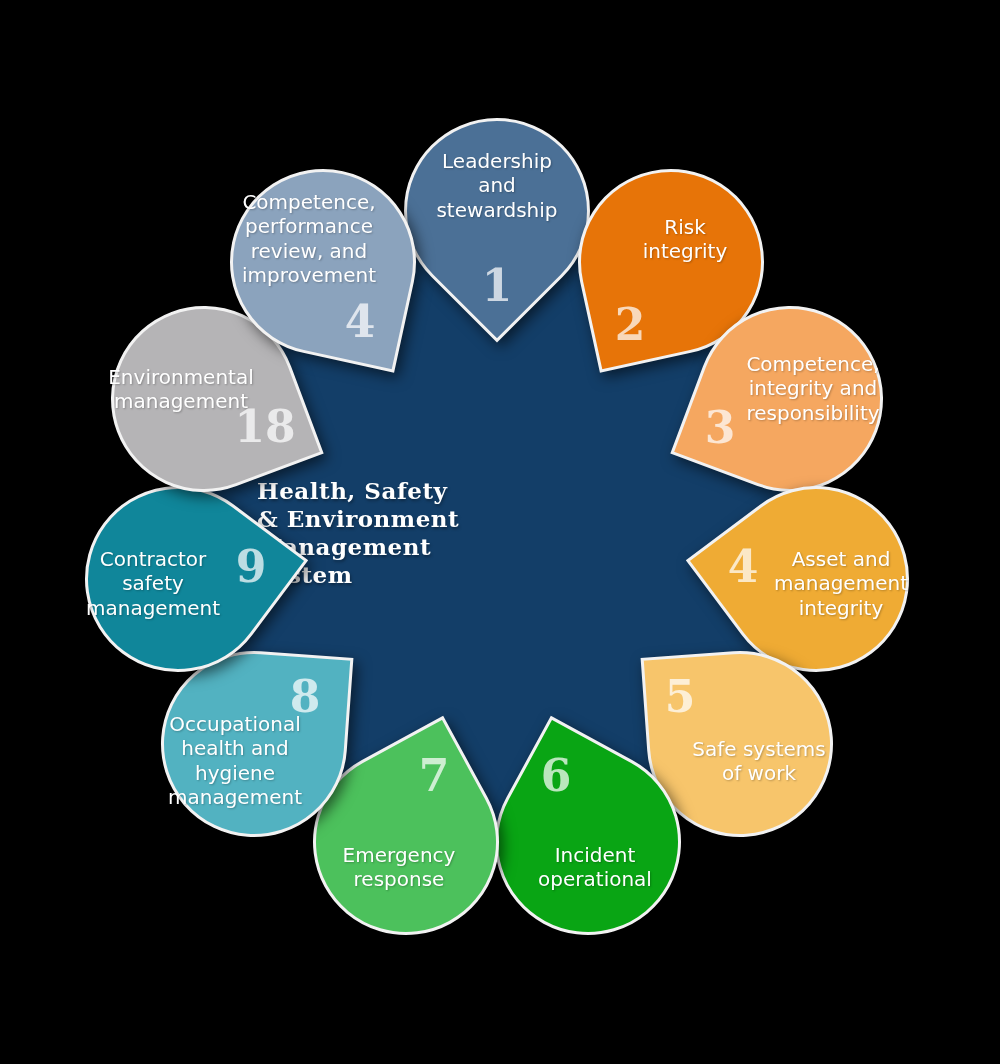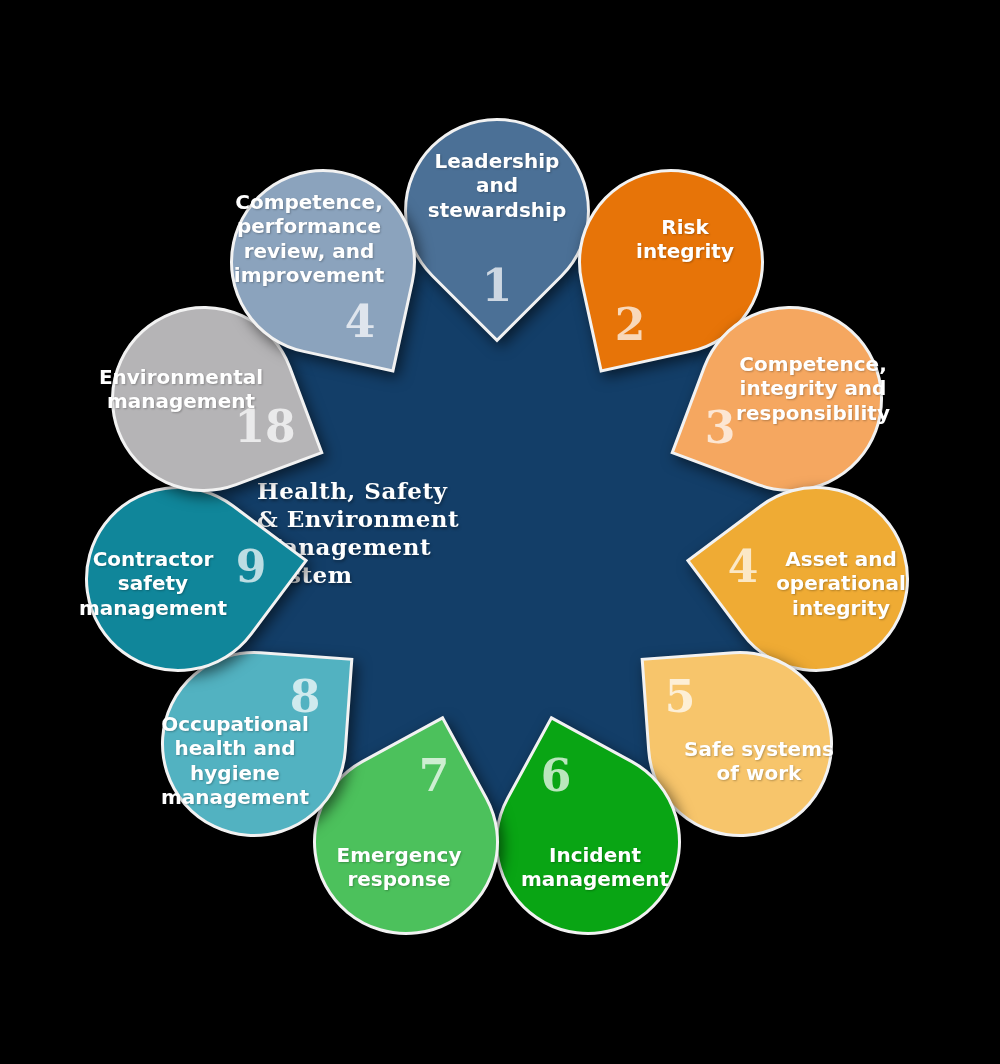--- a/index.html
+++ b/index.html
@@ -68,21 +68,21 @@
     transform: rotate(var(--r, 0deg));
   }
   .petal .label {
     position: absolute;
     left: var(--lx, 0px);
     top: var(--ly, 0px);
     transform: translate(-50%, -50%);
     width: 178px;
     text-align: center;
     color: #ffffff;
-    font-weight: 700;
+    font-weight: 400;
     font-size: 20px;
     line-height: 1.22;
     white-space: pre-line;
     text-shadow: 1px 1px 2px rgba(0,0,0,0.25);
   }
   .petal .num {
     position: absolute;
     left: var(--nx, 0px);
     top: var(--ny, 0px);
     transform: translate(-50%, -50%);
@@ -139,36 +139,36 @@
       <div class="shape"></div>
       <div class="label">Competence,
 integrity and
 responsibility</div>
       <div class="num">3</div>
     </div>
 
     <div class="petal" style="--c: #efab34;">
       <div class="shape"></div>
       <div class="label">Asset and
-operational
+management
 integrity</div>
       <div class="num">4</div>
     </div>
 
     <div class="petal" style="--c: #f7c56b;">
       <div class="shape"></div>
       <div class="label">Safe systems
 of work</div>
       <div class="num">5</div>
     </div>
 
     <div class="petal" style="--c: #09a514;">
       <div class="shape"></div>
       <div class="label">Incident
-management</div>
+operational</div>
       <div class="num">6</div>
     </div>
 
     <div class="petal" style="--c: #4cc15c;">
       <div class="shape"></div>
       <div class="label">Emergency
 response</div>
       <div class="num">7</div>
     </div>
 

